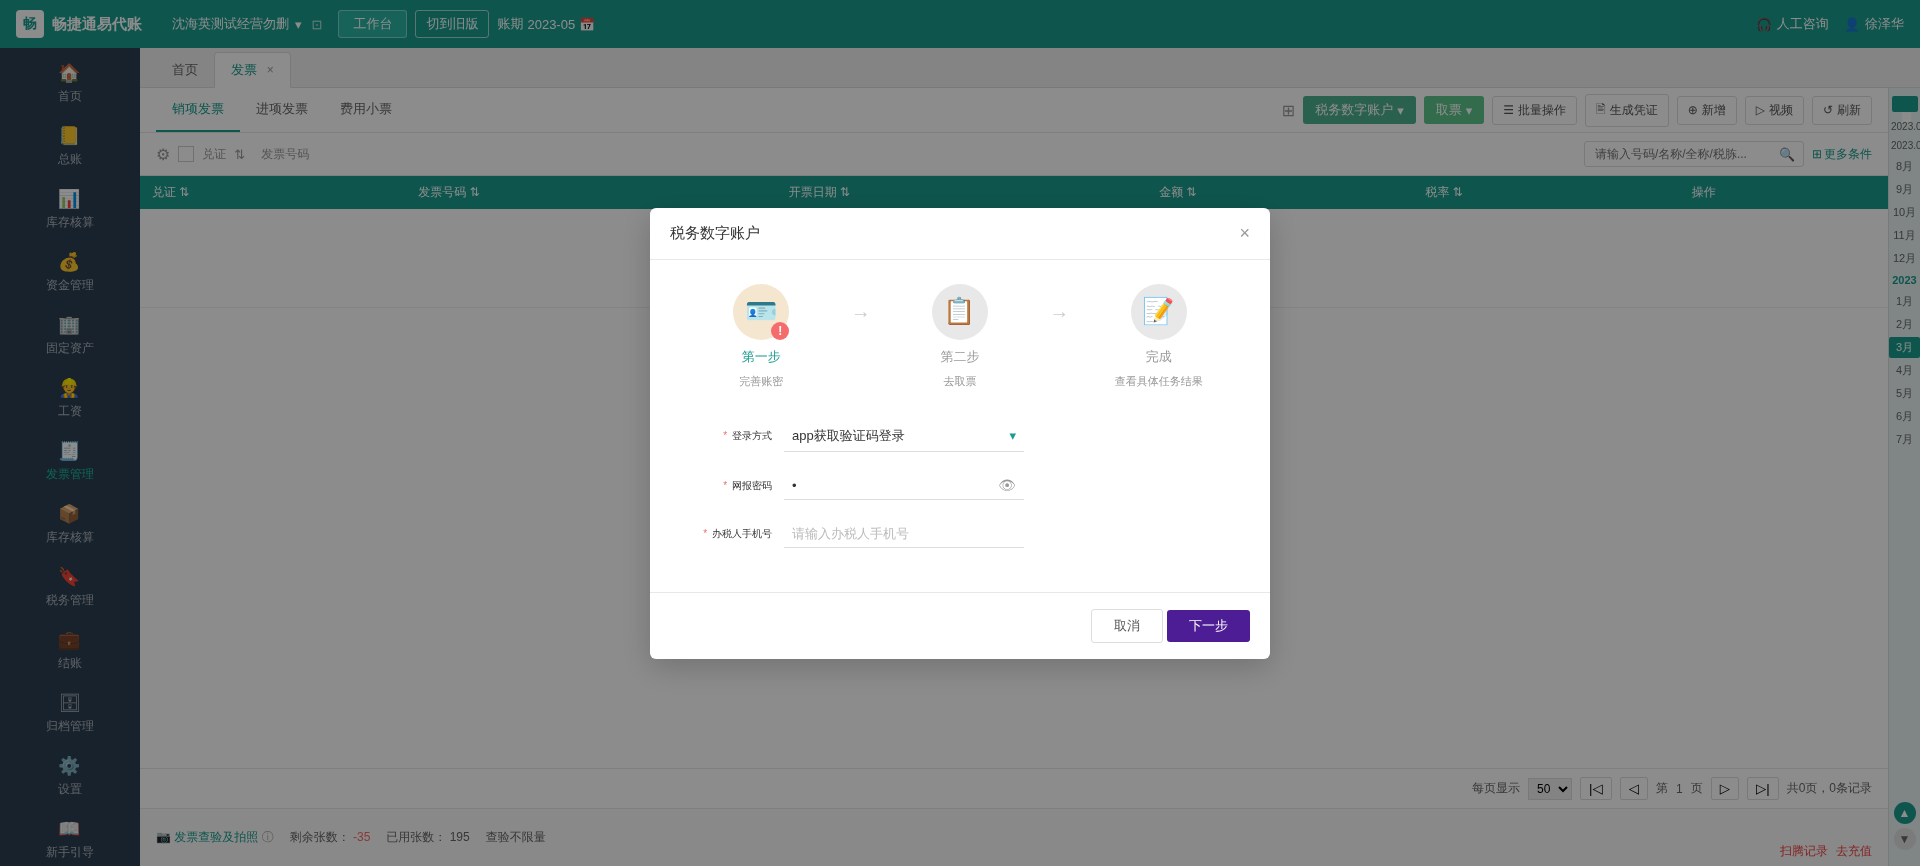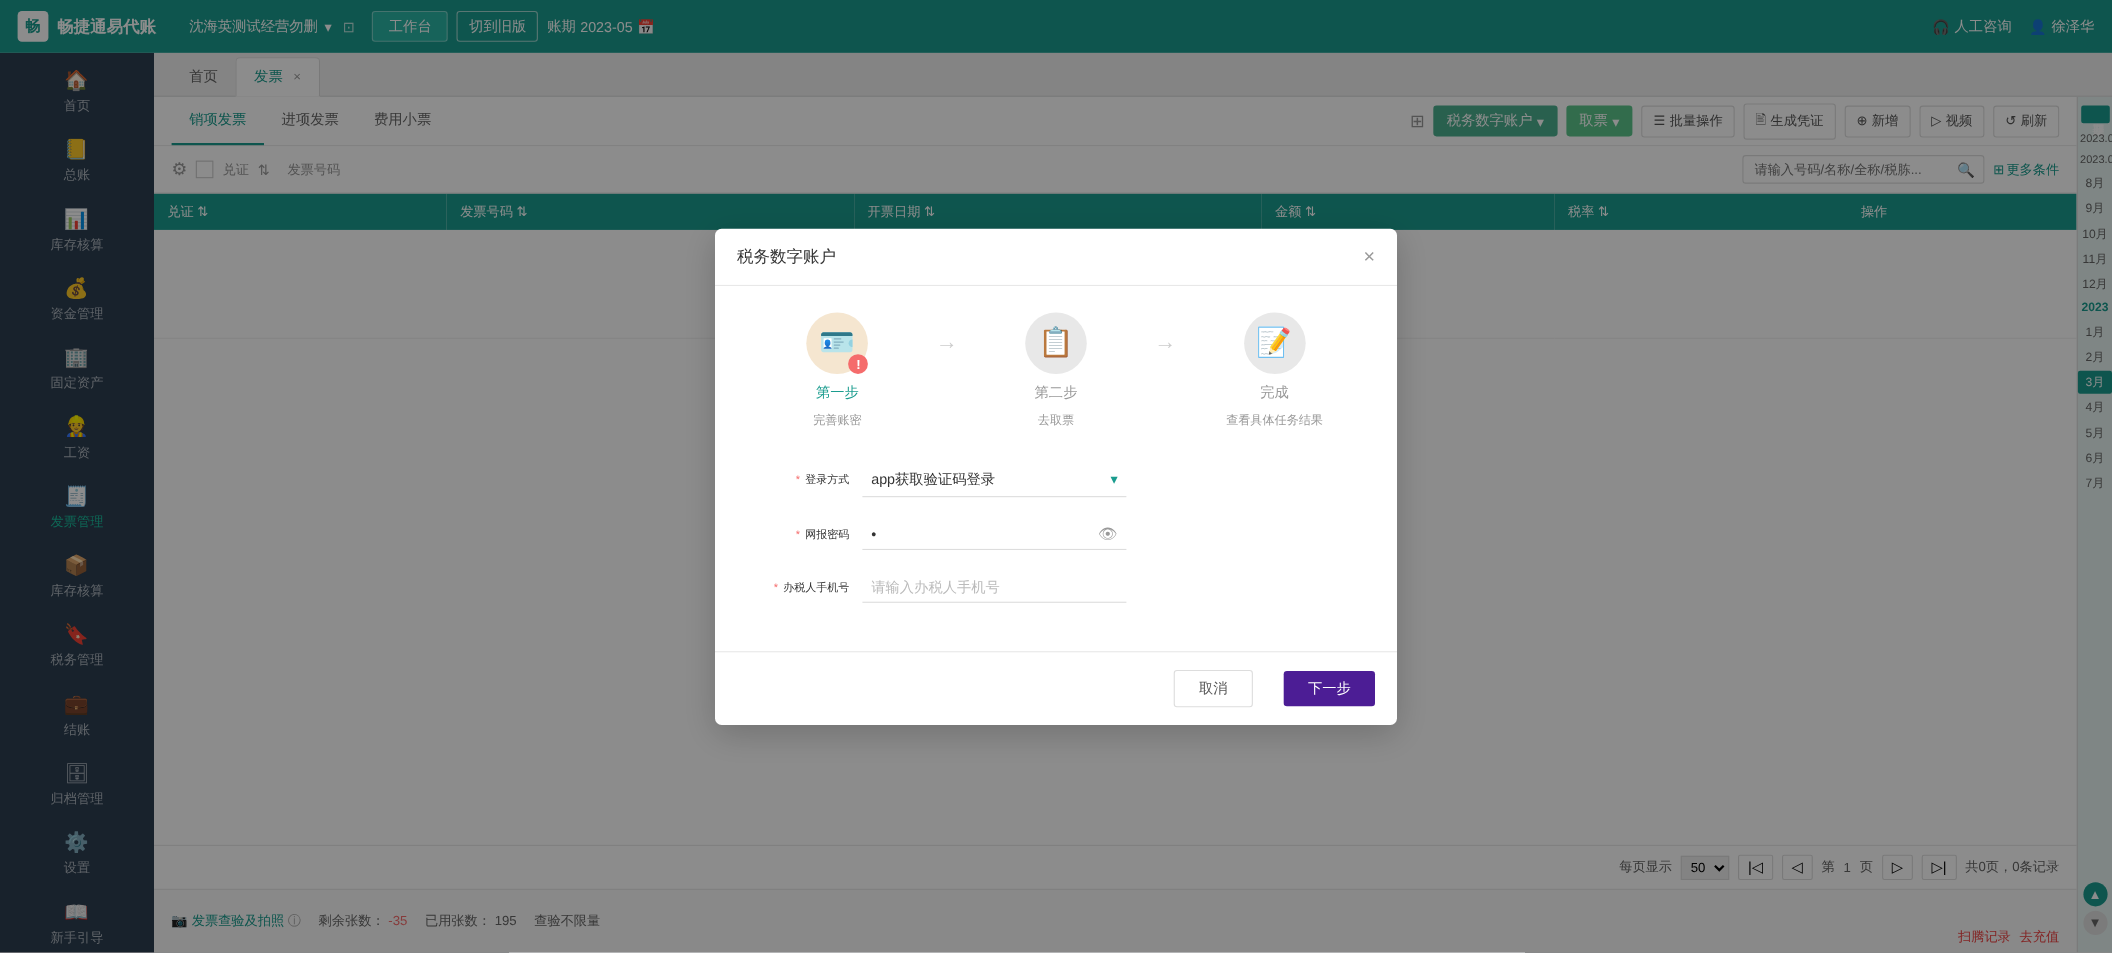--- a/index.html
+++ b/index.html
@@ -464,21 +464,21 @@
     .form-input::placeholder { color: #bbb; }
     .eye-icon { color: #999; cursor: pointer; font-size: 14px; }
 
     
     .modal-footer {
       display: flex;
       align-items: center;
       justify-content: flex-end;
       padding: 16px 20px;
       border-top: 1px solid #e8e8e8;
-      gap: 28px;
+      gap: 4px;
     }
     .btn-cancel {
       border: 1px solid #ddd;
       background: white;
       color: #555;
       padding: 7px 22px;
       border-radius: 3px;
       cursor: pointer;
       font-size: 13px;
     }

